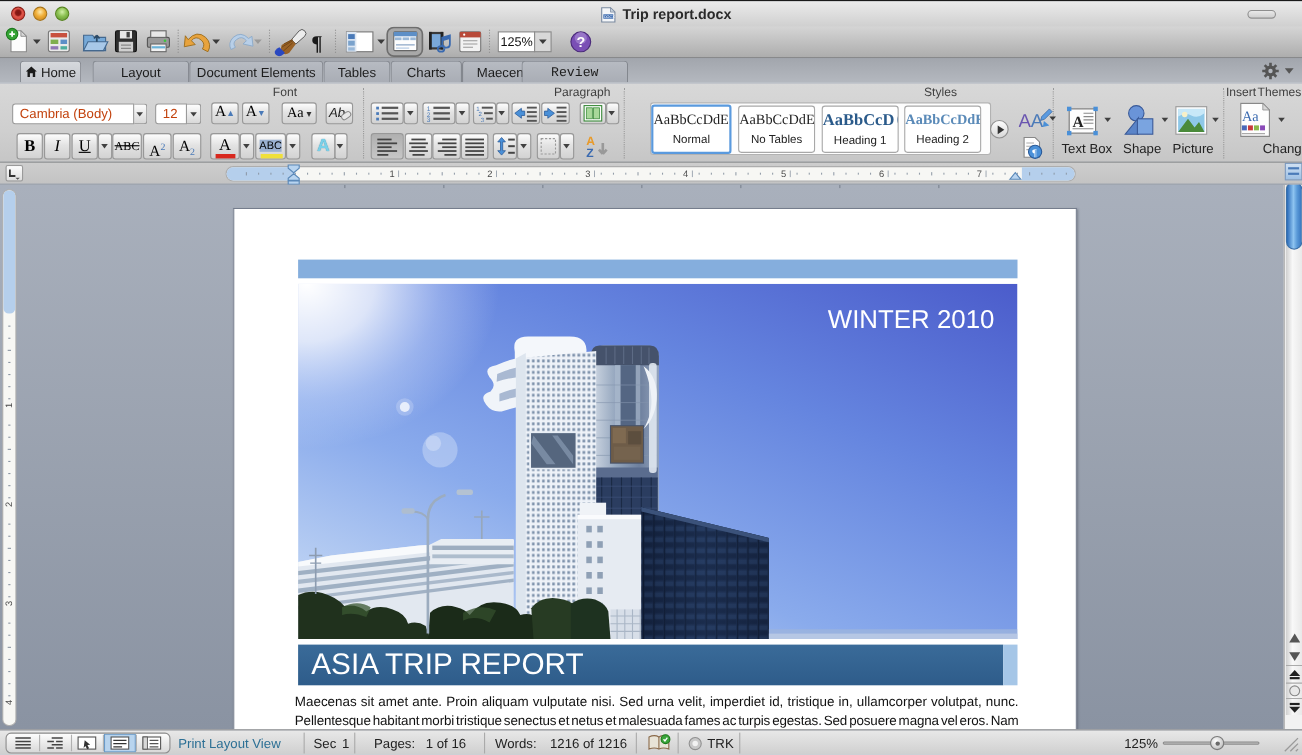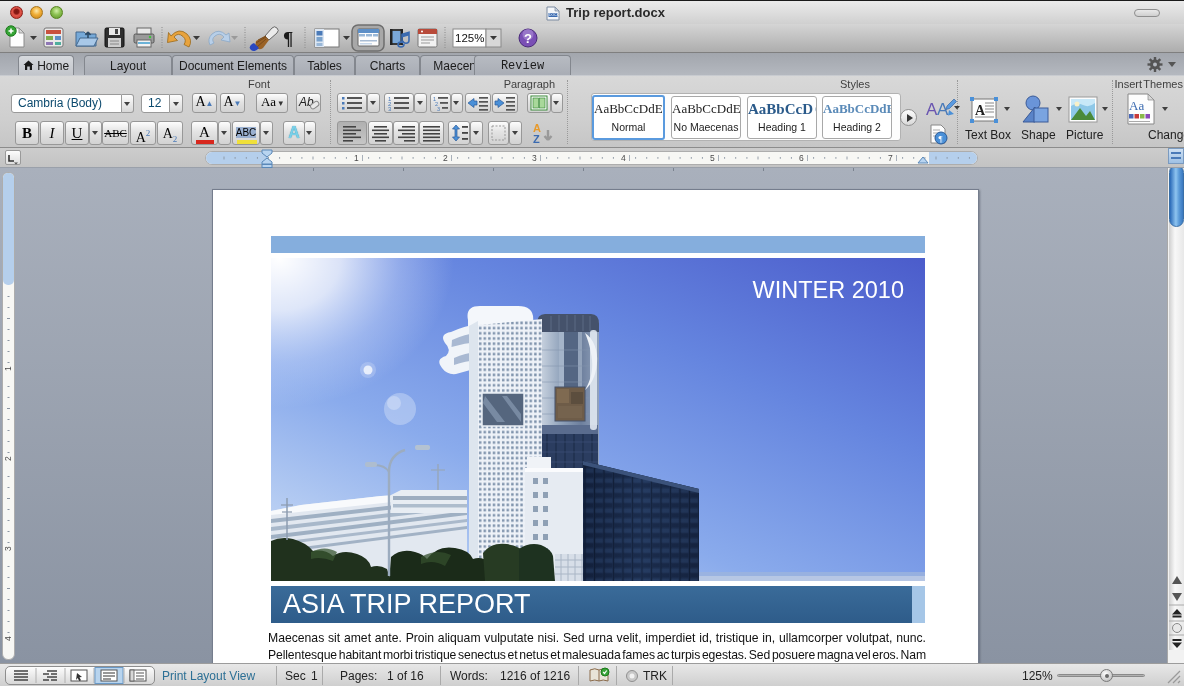--- a/index.html
+++ b/index.html
@@ -32,21 +32,21 @@
 .tab.sel { background:linear-gradient(#d6d9dd,#c2c5cb); }
 
 
 #ribbon { left:0; top:75px; width:1184px; height:73px;
   background:linear-gradient(#d8d8d8,#cfcfcf 60%,#c6c6c6);
   border-bottom:1px solid #8c8c8c; border-top:1px solid #c8cbd0;}
 .seclabel { top:2px; font-size:11px; color:#3f3f3f; text-align:right; }
 .vsep { top:4px; height:64px; width:1px; border-left:1px dotted #9a9a9a; }
 .btn { background:linear-gradient(#fdfdfd,#e3e3e3 45%,#d2d2d2); border:1px solid #989898; border-radius:3px; }
 .btn.pressed { background:linear-gradient(#b0b0b0,#c6c6c6); }
-.combo { background:#fff; border:1px solid #9a9a9a; border-radius:3px 0 0 3px; font-size:12px; color:#0c4a6e; }
+.combo { background:#fff; border:1px solid #9a9a9a; border-radius:3px 0 0 3px; font-size:12px; color:#c2410c; }
 .combobtn { background:linear-gradient(#fdfdfd,#d8d8d8); border:1px solid #9a9a9a; border-left:none; border-radius:0 3px 3px 0; }
 
 
 #rulerbar { left:0; top:148px; width:1184px; height:20px; background:linear-gradient(#cdcdcd,#c3c3c3); border-bottom:1px solid #9aa0aa; }
 #hruler { left:205px; top:3px; width:773px; height:14px; background:#f7f7f4; border:1px solid #adadad; border-radius:7px; }
 #hruler-blue { left:0px; top:0px; width:62px; height:12px; background:#b5cfec; border-radius:7px 0 0 7px; }
 
 
 #docarea { left:0; top:168px; width:1184px; height:495px; background:linear-gradient(#a9b0bc,#8a93a2); overflow:hidden; }
 #page { left:212px; top:21px; width:767px; height:600px; background:#fff; border-left:1px solid #757d8d; border-top:1px solid #757d8d; border-right:1px solid #757d8d; box-shadow:1px 1px 2px rgba(60,66,80,.45); }
@@ -386,21 +386,21 @@
         <path d="M17,8 v10 m0,0 l-3.5,-4 m3.5,4 l3.5,-4" stroke="#999" stroke-width="2.4" fill="none"></path>
       </svg></div>
 
   <div class="abs" style="left:591px;top:17px;width:310px;height:48px;background:#fdfdfd;border:1px solid #b2b2b2;border-radius:3px;"></div>
   <div class="abs" style="left:592px;top:19px;width:73px;height:45px;background:#fff;border:2px solid #5a9ade;border-radius:3px;">
     <div style="font-family:'Liberation Serif',serif;font-size:13px;color:#222;text-align:center;margin-top:4px;white-space:nowrap;overflow:hidden;">AaBbCcDdE❨</div>
     <div style="font-size:10.5px;color:#222;text-align:center;margin-top:4px;">Normal</div>
   </div>
   <div class="abs" style="left:671px;top:20px;width:70px;height:43px;background:#fff;border:1px solid #a8a8a8;border-radius:3px;">
     <div style="font-family:'Liberation Serif',serif;font-size:13px;color:#222;text-align:center;margin-top:4px;white-space:nowrap;overflow:hidden;">AaBbCcDdE❨</div>
-    <div style="font-size:10.5px;color:#222;text-align:center;margin-top:4px;">No Maecenas</div>
+    <div style="font-size:10.5px;color:#222;text-align:center;margin-top:4px;">No Tables</div>
   </div>
   <div class="abs" style="left:747px;top:20px;width:70px;height:43px;background:#fff;border:1px solid #a8a8a8;border-radius:3px;">
     <div style="font-family:'Liberation Serif',serif;font-size:15px;font-weight:bold;color:#2a5a8a;text-align:center;margin-top:3px;white-space:nowrap;overflow:hidden;">AaBbCcD❨</div>
     <div style="font-size:10.5px;color:#222;text-align:center;margin-top:3px;">Heading 1</div>
   </div>
   <div class="abs" style="left:822px;top:20px;width:70px;height:43px;background:#fff;border:1px solid #a8a8a8;border-radius:3px;">
     <div style="font-family:'Liberation Serif',serif;font-size:13px;font-weight:bold;color:#5a8ab8;text-align:center;margin-top:4px;white-space:nowrap;overflow:hidden;">AaBbCcDdE❨</div>
     <div style="font-size:10.5px;color:#222;text-align:center;margin-top:4px;">Heading 2</div>
   </div>
   <div class="abs" style="left:900px;top:33px;width:17px;height:17px;border-radius:50%;background:linear-gradient(#fdfdfd,#d8d8d8);border:1px solid #909090;">

